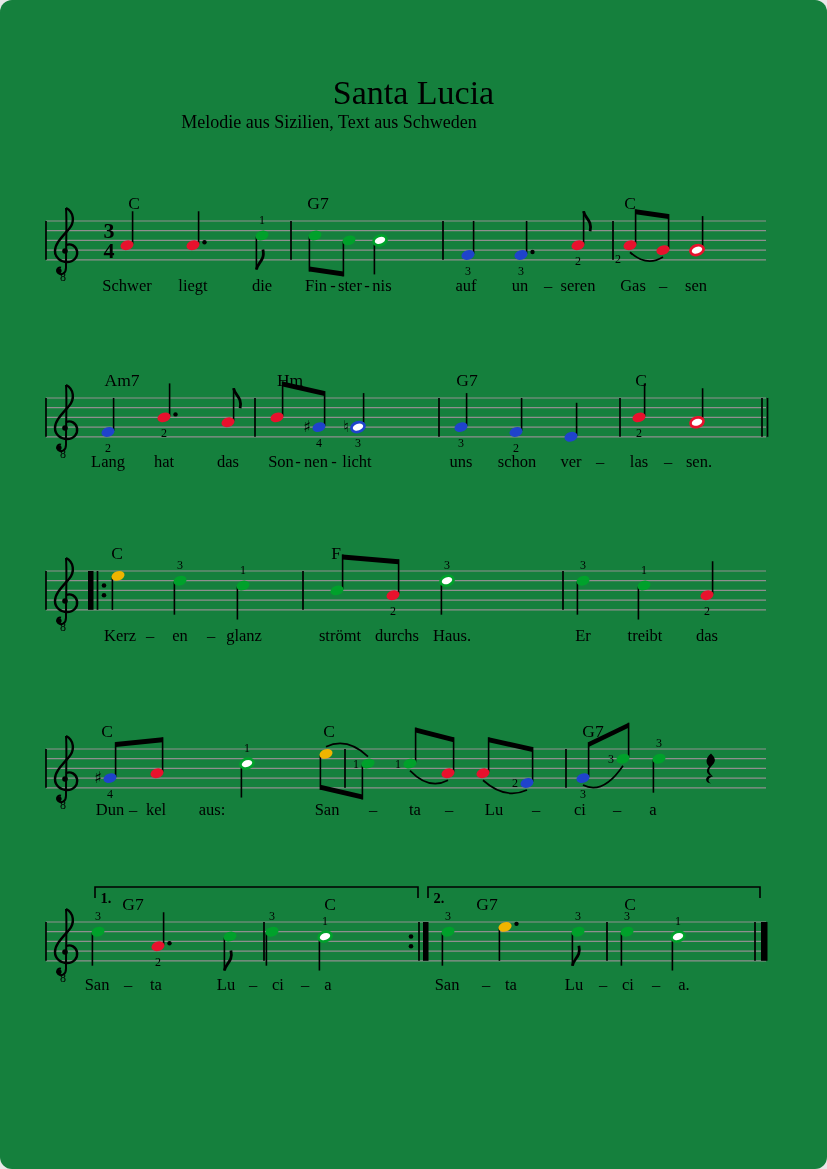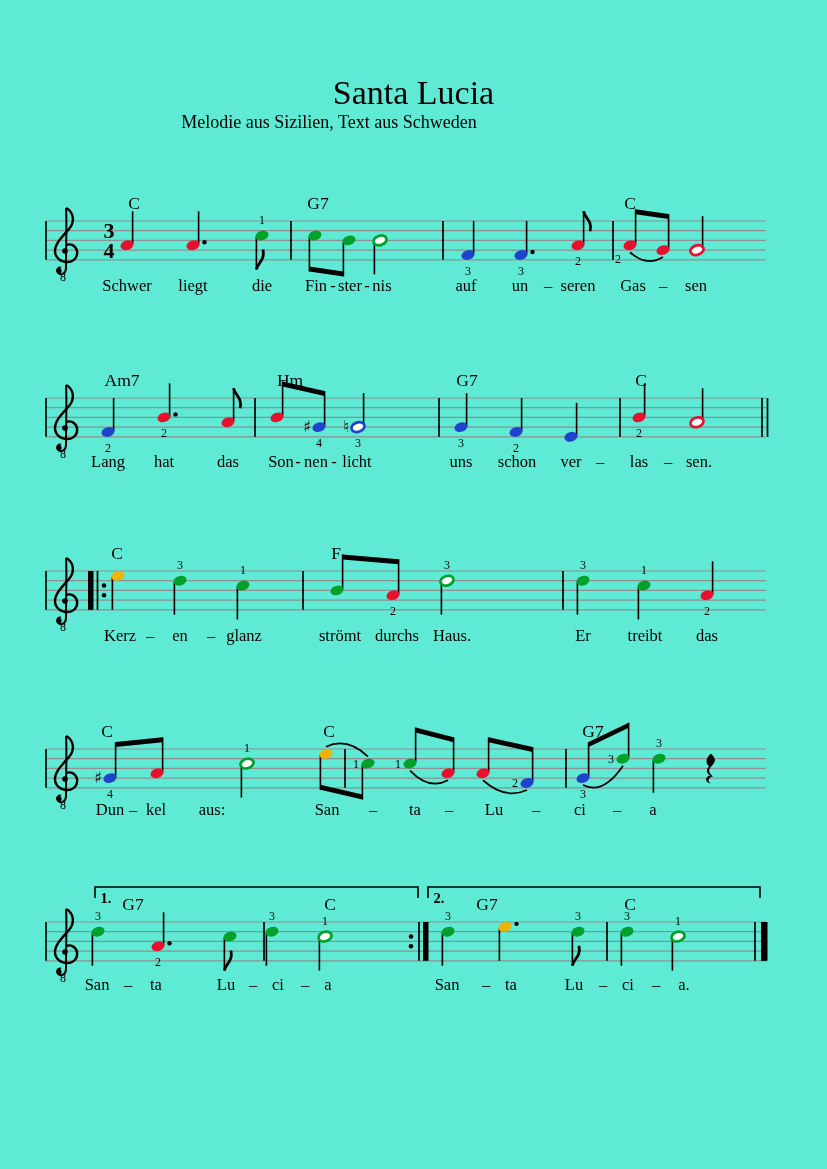--- a/index.html
+++ b/index.html
@@ -1,22 +1,23 @@
 <!DOCTYPE html>
 <html><head>
 <meta charset="utf-8">
 <style>
   html,body{margin:0;padding:0;background:#e8e8e8;}
   #page{
     position:relative;
     width:827px;height:1169px;
-    background:#5eead4;
+    background:#15803d;
     margin:0 auto;
     overflow:hidden;
     font-family:"Liberation Serif", serif;
+    border-radius:12px;
   }
   #title{
     position:absolute;top:74px;left:0;width:827px;
     text-align:center;font-size:34px;color:#000;
     font-family:"Liberation Serif", serif;
   }
   #subtitle{
     position:absolute;top:112px;left:0;width:658px;
     text-align:center;font-size:18px;color:#000;
     font-family:"Liberation Serif", serif;

